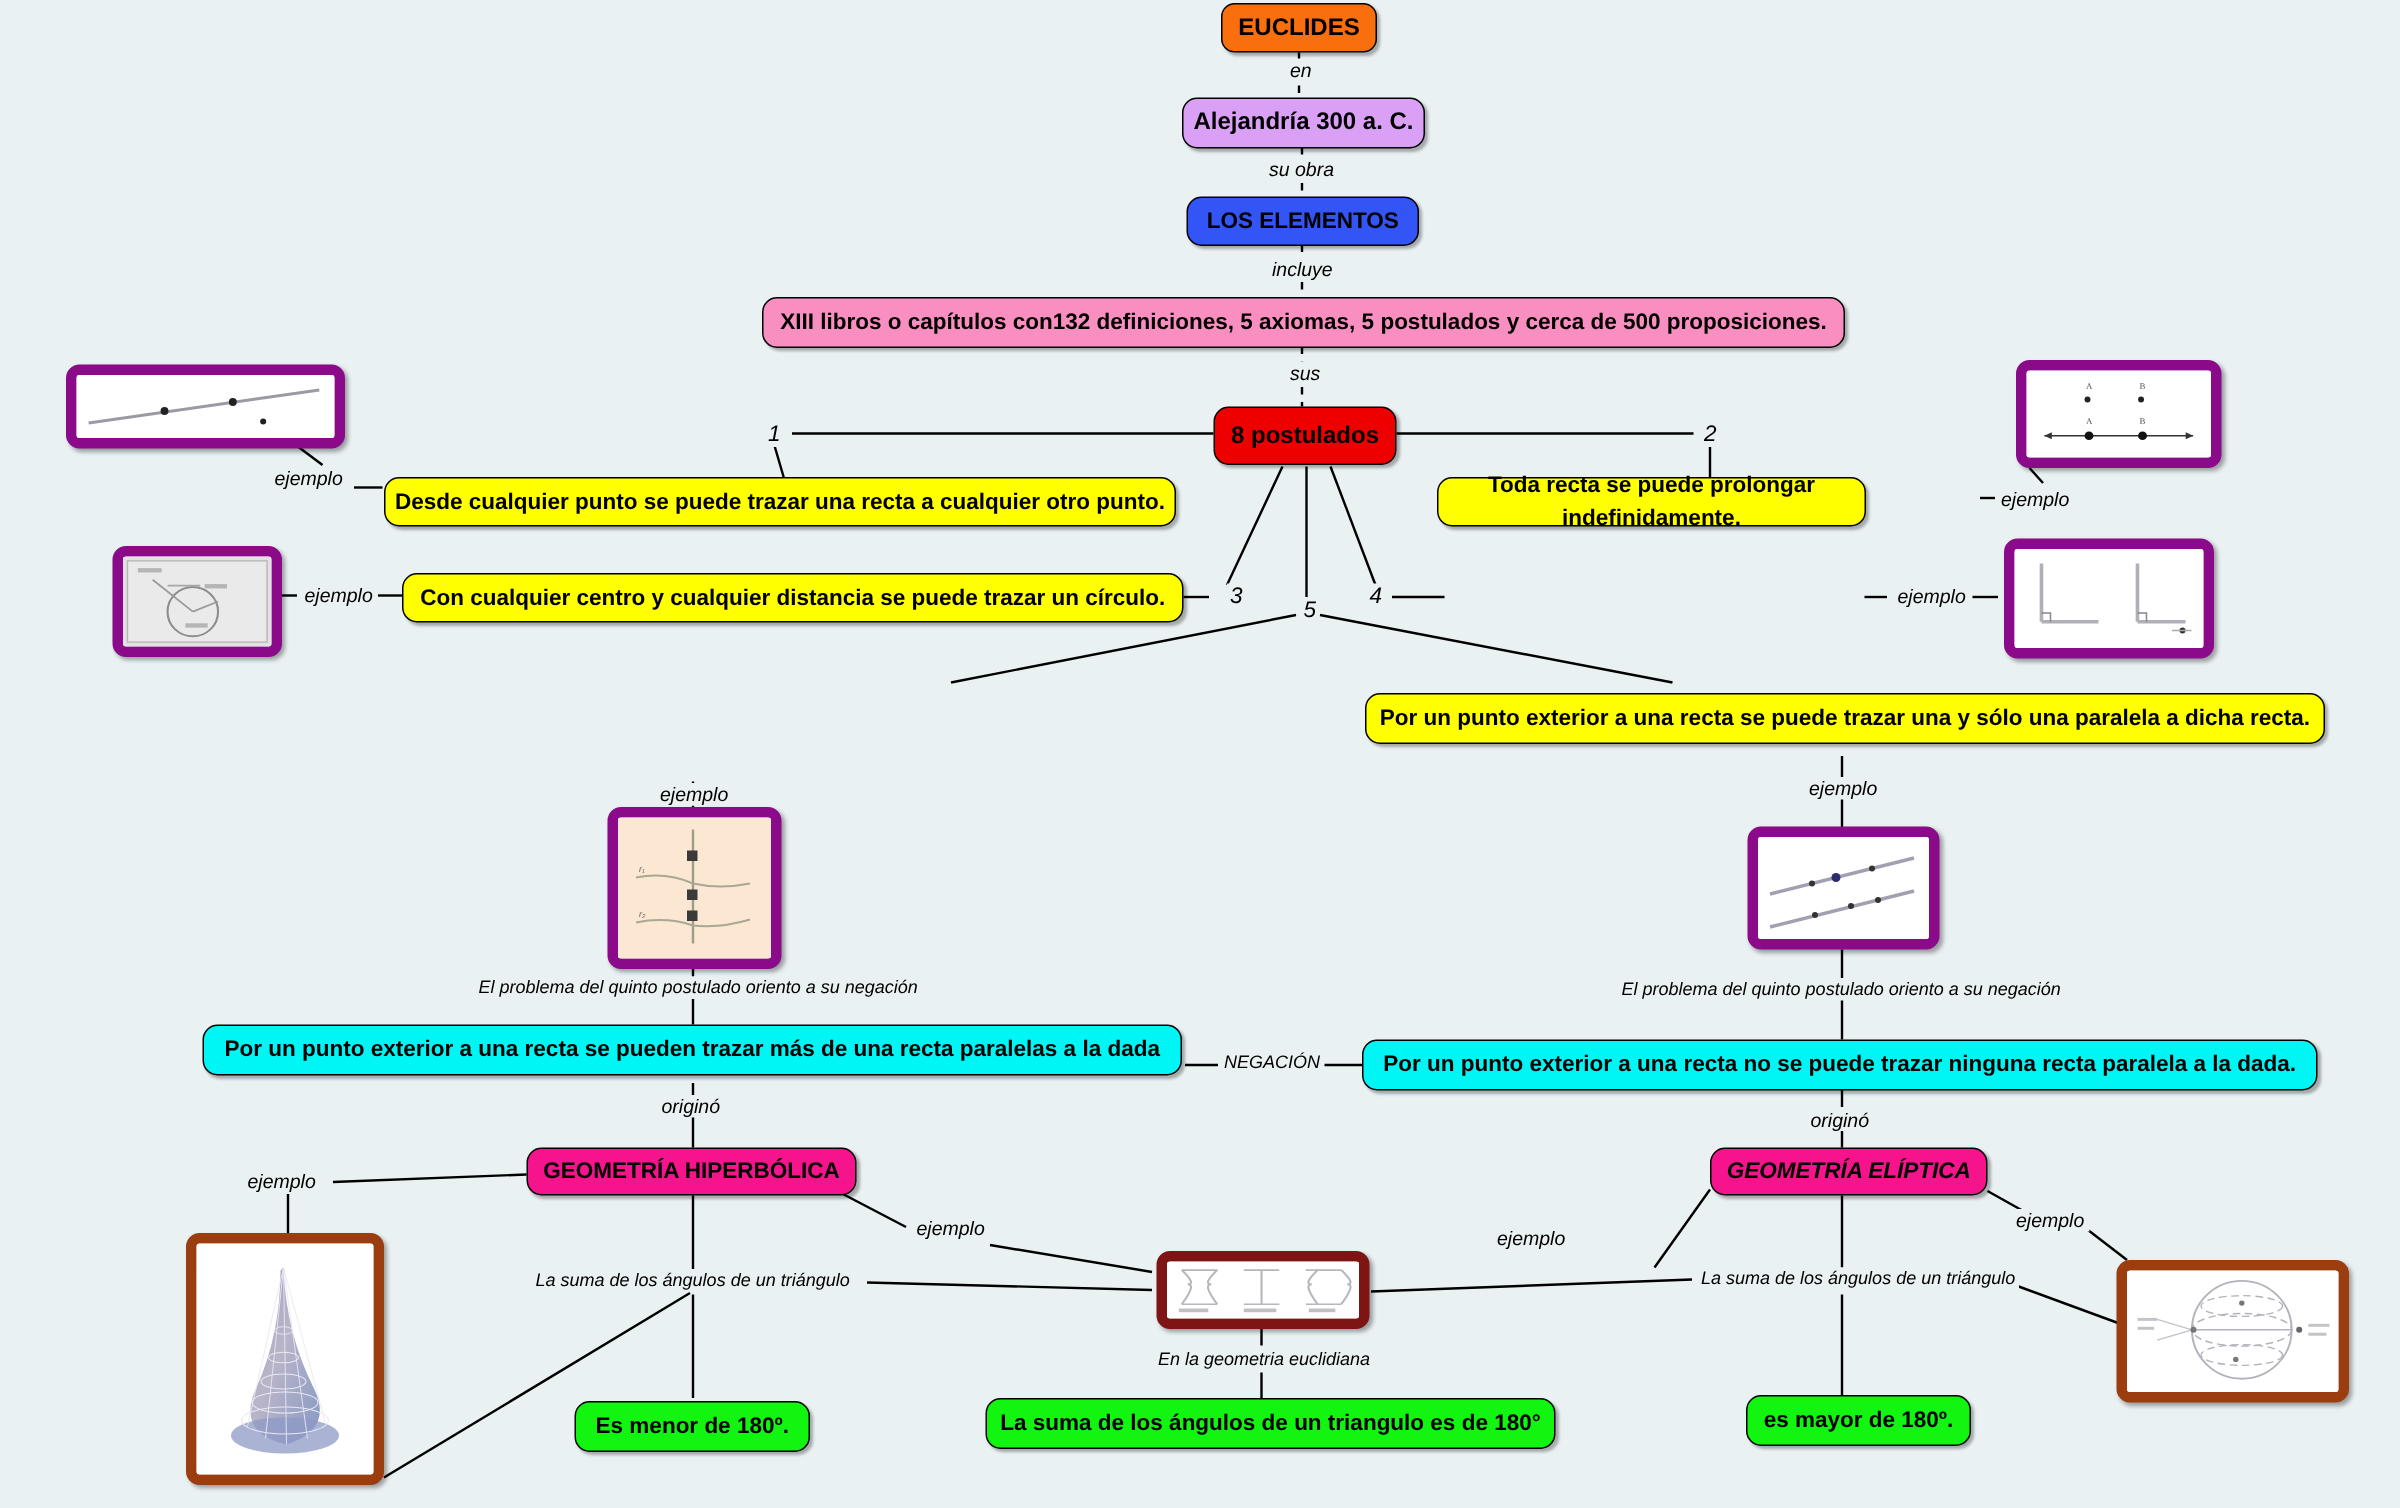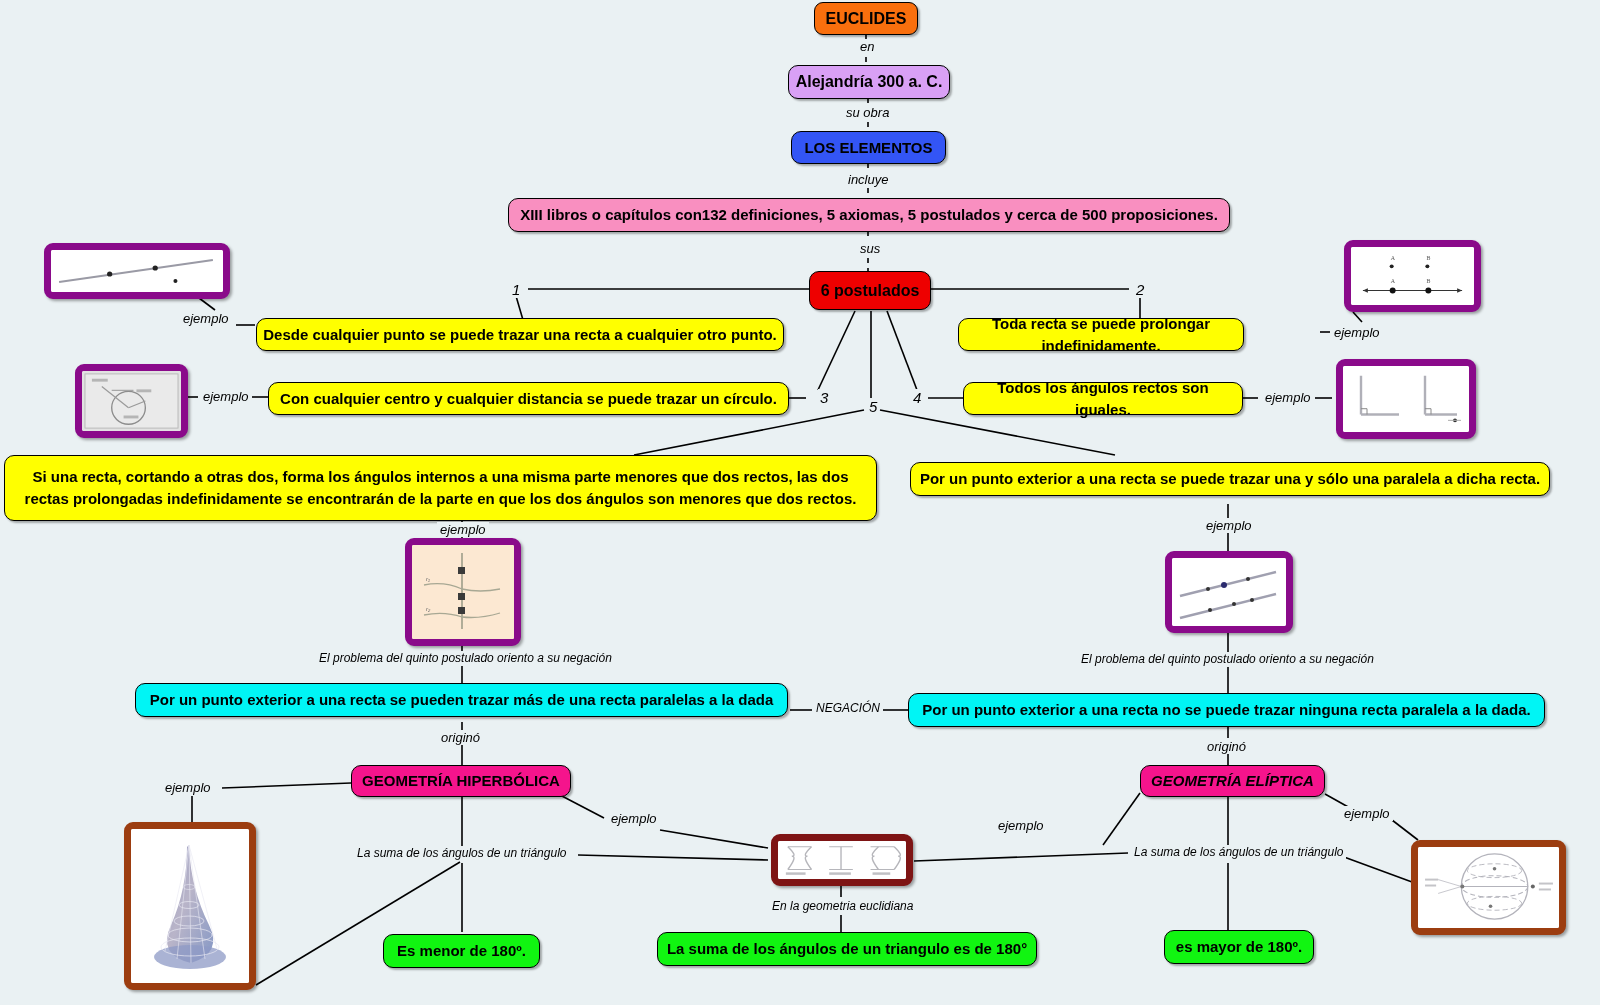--- a/index.html
+++ b/index.html
@@ -223,21 +223,21 @@
 
   <div class="lbl" style="left:845px; top:172px;">incluye</div>
 
   <div class="node n-pink" style="left:508px; top:198px; width:722px; height:34px; font-size:15px;align-items:center;">
     <span>XIII libros o capítulos con132 definiciones, 5 axiomas, 5 postulados y cerca de 500 proposiciones.</span>
   </div>
 
   <div class="lbl" style="left:857px; top:241px;">sus</div>
 
   <div class="node n-red" style="left:809px; top:271px; width:122px; height:39px; font-size:16px; color:#000;">
-    <span>6 postulados</span>
+    <span>8 postulados</span>
   </div>
 
   <div class="num" style="left:510px; top:281px;">1</div>
   <div class="num" style="left:1134px; top:281px;">2</div>
   <div class="num" style="left:818px; top:389px;">3</div>
   <div class="num" style="left:911px; top:389px;">4</div>
   <div class="num" style="left:867px; top:398px;">5</div>
 
   <div class="node n-yellow" style="left:256px; top:318px; width:528px; height:33px; font-size:15px;">
     <span>Desde cualquier punto se puede trazar una recta a cualquier otro punto.</span>
@@ -247,28 +247,22 @@
   <div class="node n-yellow" style="left:958px; top:318px; width:286px; height:33px; font-size:15px;">
     <span>Toda recta se puede prolongar indefinidamente.</span>
   </div>
   <div class="lbl" style="left:1331px; top:325px;">ejemplo</div>
 
   <div class="node n-yellow" style="left:268px; top:382px; width:521px; height:33px; font-size:15px;">
     <span>Con cualquier centro y cualquier distancia se puede trazar un círculo.</span>
   </div>
   <div class="lbl" style="left:200px; top:389px;">ejemplo</div>
 
-  <div class="node n-yellow" style="left:963px; top:382px; width:280px; height:33px; font-size:15px;">
-    <span>Todos los ángulos rectos son iguales.</span>
-  </div>
   <div class="lbl" style="left:1262px; top:390px;">ejemplo</div>
 
-  <div class="node n-yellow" style="left:4px; top:455px; width:873px; height:66px; font-size:15px; padding:4px 14px;">
-    <span>Si una recta, cortando a otras dos, forma los ángulos internos a una misma parte menores que dos rectos, las dos rectas prolongadas indefinidamente se encontrarán de la parte en que los dos ángulos son menores que dos rectos.</span>
-  </div>
   <div class="lbl" style="left:437px; top:522px;">ejemplo</div>
 
   <div class="node n-yellow" style="left:910px; top:462px; width:640px; height:34px; font-size:15px;">
     <span>Por un punto exterior a una recta se puede trazar una y sólo una paralela a dicha recta.</span>
   </div>
   <div class="lbl" style="left:1203px; top:518px;">ejemplo</div>
 
   <div class="lbl sm" style="left:316px; top:651px;">El problema del quinto postulado oriento a su negación</div>
   <div class="lbl sm" style="left:1078px; top:652px;">El problema del quinto postulado oriento a su negación</div>
 

